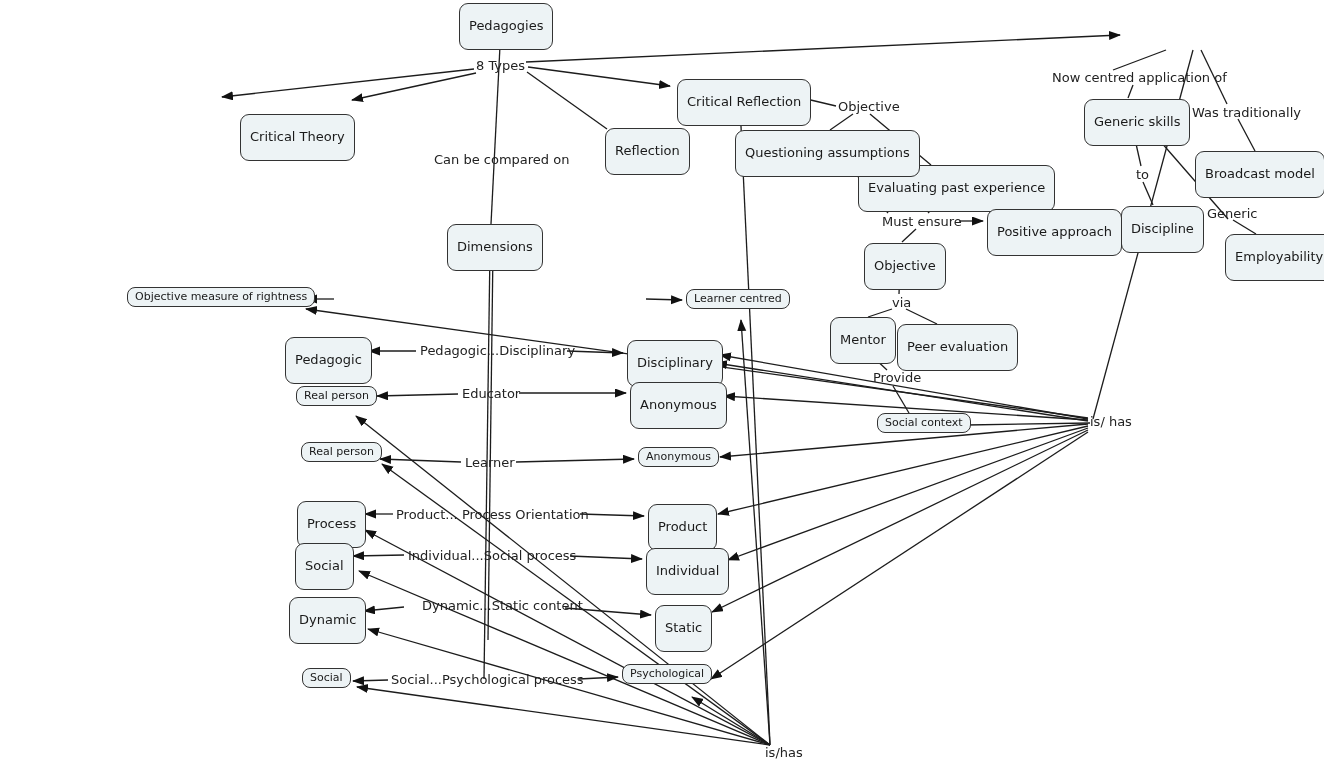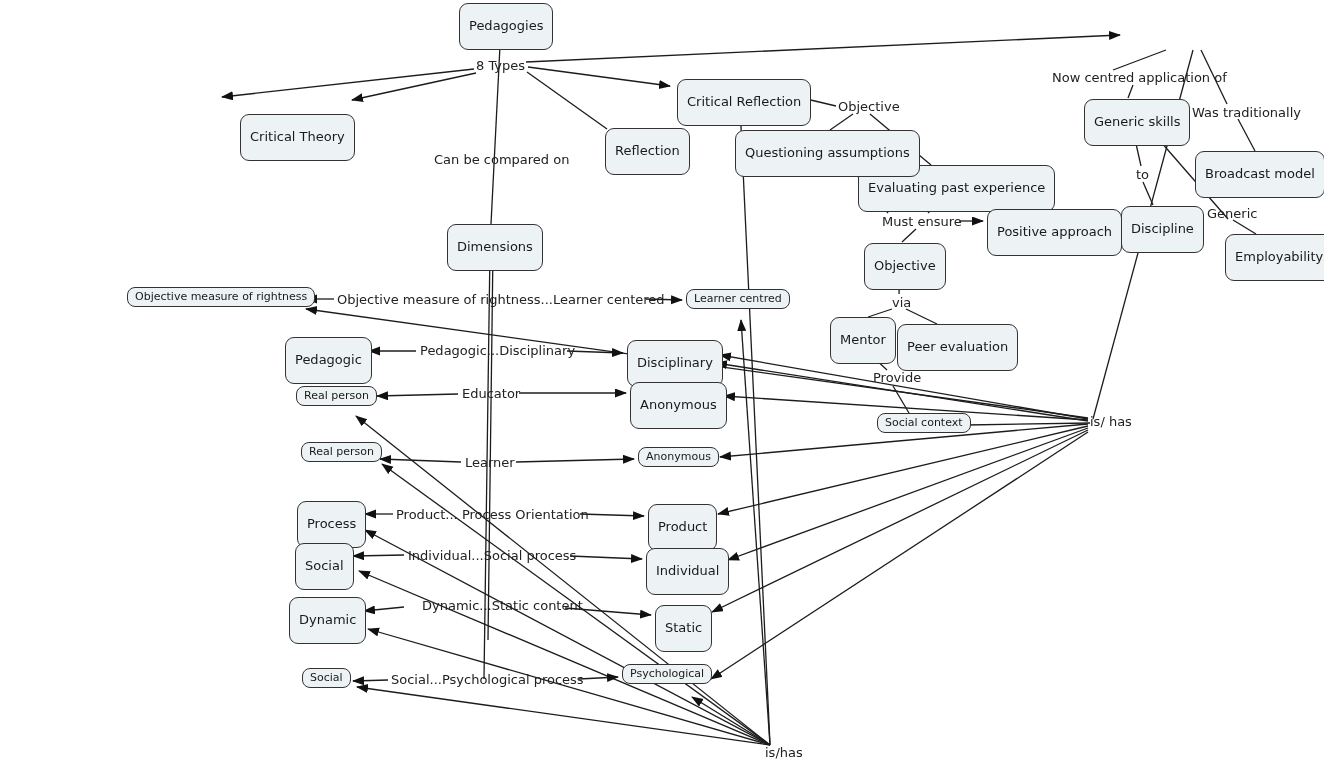--- a/index.html
+++ b/index.html
@@ -137,21 +137,20 @@
   <div class="lbl" style="left:838px;top:99px">Objective</div>
   <div class="lbl" style="left:882px;top:214px">Must ensure</div>
   <div class="lbl" style="left:892px;top:295px">via</div>
   <div class="lbl" style="left:873px;top:370px">Provide</div>
   <div class="lbl" style="left:1052px;top:70px">Now centred application of</div>
   <div class="lbl" style="left:1192px;top:105px">Was traditionally</div>
   <div class="lbl" style="left:1136px;top:167px">to</div>
   <div class="lbl" style="left:1207px;top:206px">Generic</div>
   <div class="lbl" style="left:1090px;top:414px">is/ has</div>
   <div class="lbl" style="left:765px;top:745px">is/has</div>
-  <div class="lbl" style="left:337px;top:292px">Objective measure of rightness...Learner centered</div>
   <div class="lbl" style="left:420px;top:343px">Pedagogic...Disciplinary</div>
   <div class="lbl" style="left:462px;top:386px">Educator</div>
   <div class="lbl" style="left:465px;top:455px">Learner</div>
   <div class="lbl" style="left:396px;top:507px">Product... Process Orientation</div>
   <div class="lbl" style="left:408px;top:548px">Individual...Social process</div>
   <div class="lbl" style="left:422px;top:598px">Dynamic...Static content</div>
   <div class="lbl" style="left:391px;top:672px">Social...Psychological process</div>
 
 </div>
 

